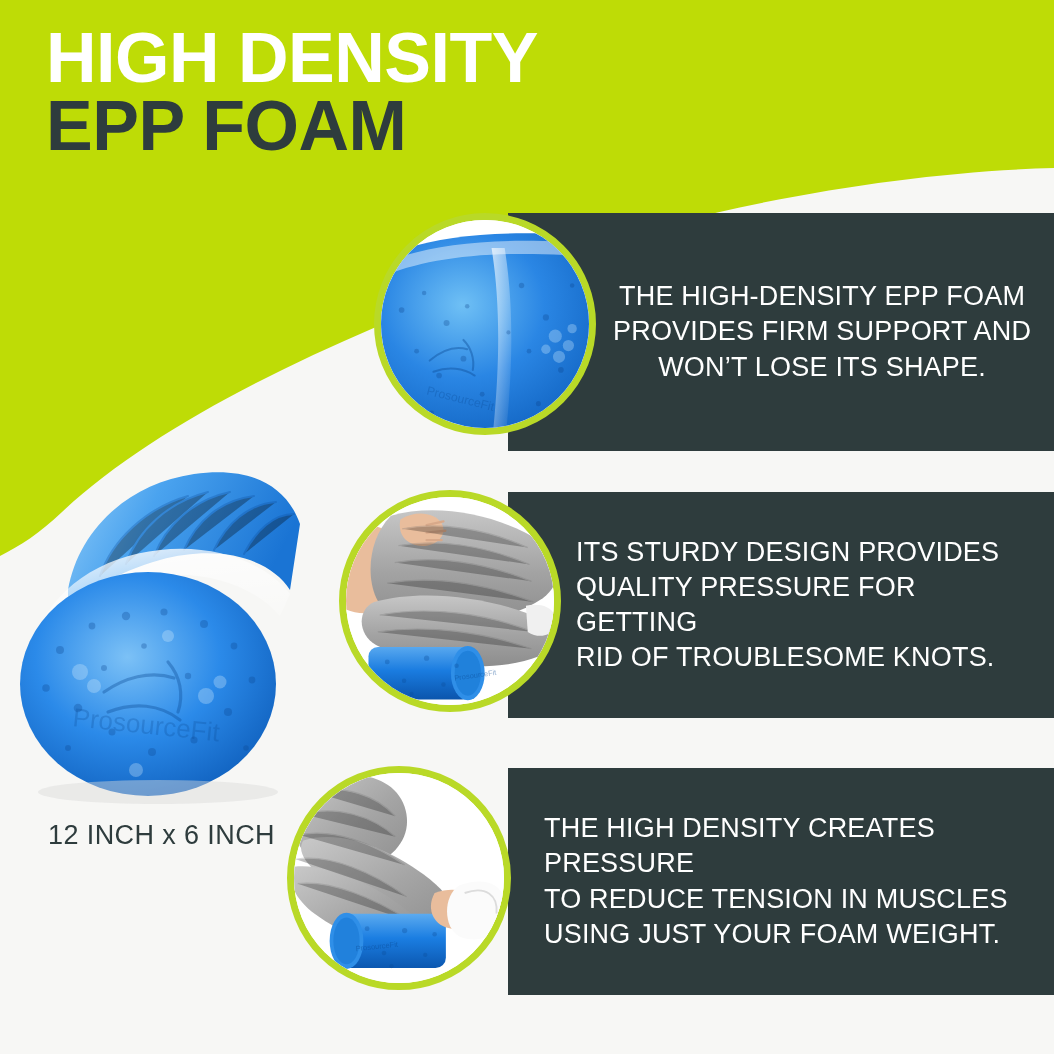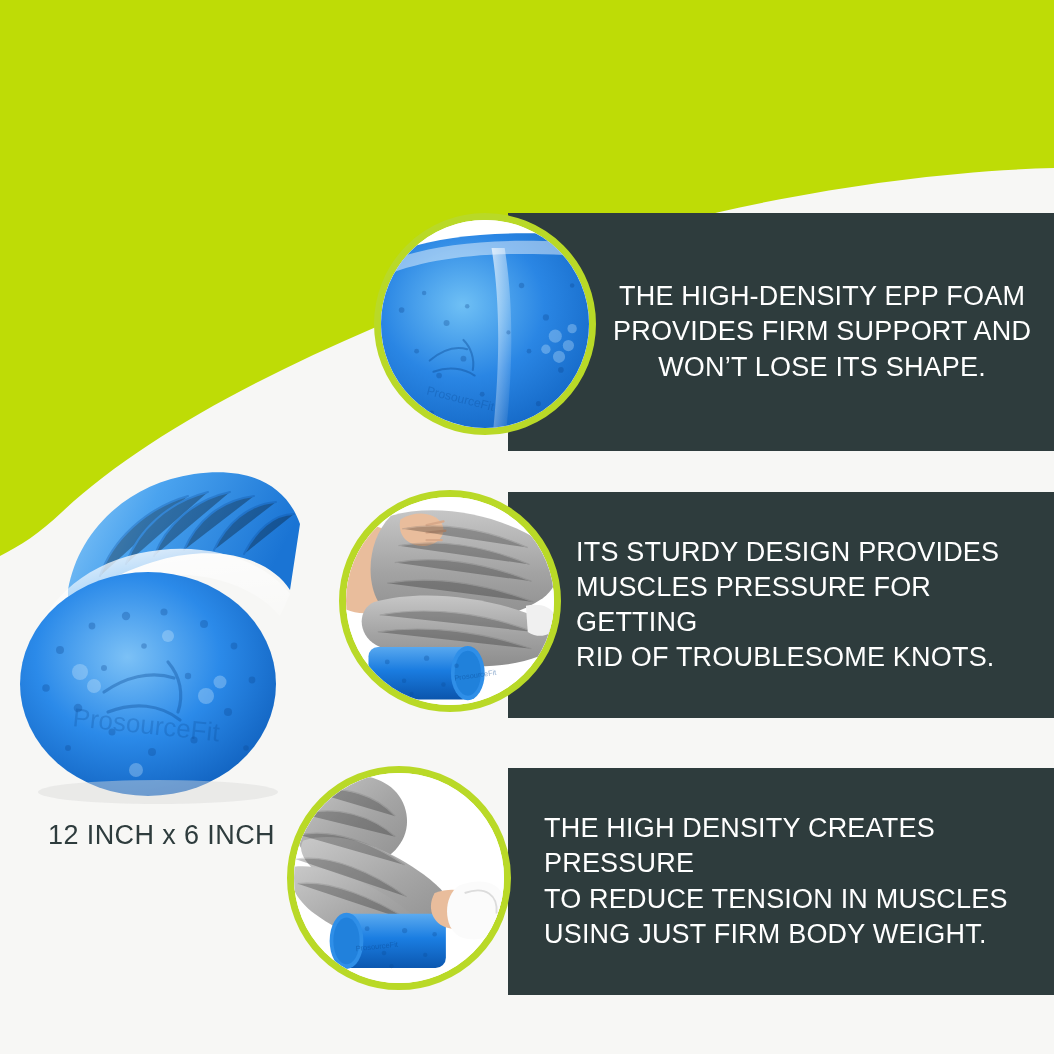--- a/index.html
+++ b/index.html
@@ -118,37 +118,41 @@
 
 <div id="page" style="background: rgb(247, 247, 245);">
 
   <svg class="green-banner" viewBox="0 0 1054 560" width="1054" height="560" preserveAspectRatio="none">
     <path id="green-shape" d="M0,0 L1054,0 L1054,168
              C900,172 700,205 520,270
              C330,340 160,420 62,512
              C40,533 20,546 0,556 Z" fill="#bedc06"></path>
   </svg>
 
+  <div class="headline">
+    <span class="line1">HIGH DENSITY</span>
+    <span class="line2">EPP FOAM</span>
+  </div>
 
   <div class="panel" id="panel-1" style="background: rgb(46, 60, 61);">
     <div class="panel-text">THE HIGH-DENSITY EPP FOAM
 PROVIDES FIRM SUPPORT AND
 WON’T LOSE ITS SHAPE.</div>
   </div>
 
   <div class="panel" id="panel-2" style="background: rgb(46, 60, 61);">
     <div class="panel-text">ITS STURDY DESIGN PROVIDES
-MUSCLES PRESSURE FOR GETTING
+QUALITY PRESSURE FOR GETTING
 RID OF TROUBLESOME KNOTS.</div>
   </div>
 
   <div class="panel" id="panel-3" style="background: rgb(46, 60, 61);">
     <div class="panel-text">THE HIGH DENSITY CREATES PRESSURE
 TO REDUCE TENSION IN MUSCLES
-USING JUST FIRM BODY WEIGHT.</div>
+USING JUST YOUR FOAM WEIGHT.</div>
   </div>
 
   <div class="circle" id="circle-1" style="border-color: rgb(185, 217, 39);">
     <svg class="photo" viewBox="0 0 222 222" preserveAspectRatio="none">
       <defs>
         <radialGradient id="fgA" cx="40%" cy="35%" r="80%">
           <stop offset="0%" stop-color="#6fc0f5"></stop>
           <stop offset="45%" stop-color="#2a86e4"></stop>
           <stop offset="100%" stop-color="#0a5ab8"></stop>
         </radialGradient>

